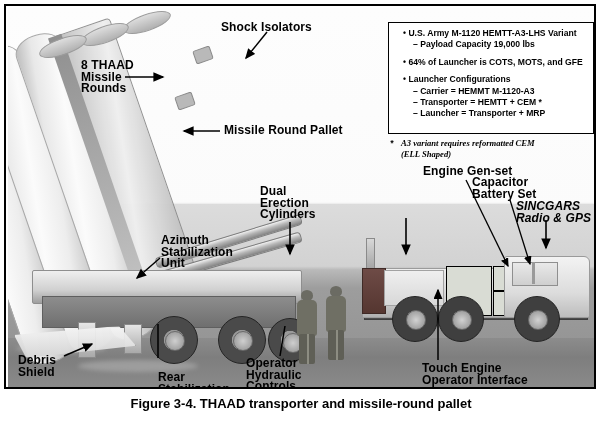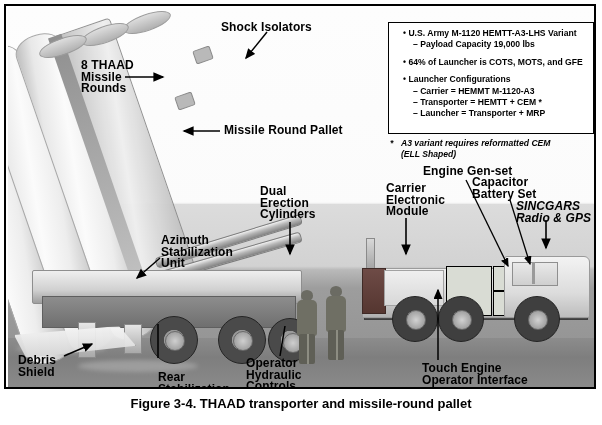--- a/index.html
+++ b/index.html
@@ -189,21 +189,21 @@
   }
   .spec-line{font-size:8.6px;font-weight:bold;line-height:11.4px;color:#000;white-space:nowrap;}
   .spec-line.l1{padding-left:2px;}
   .spec-line.l2{padding-left:12px;}
   .spec-gap{height:6px;}
   .footnote{
     position:absolute;left:382px;top:130px;width:210px;
     font-size:8.6px;font-weight:bold;font-style:italic;line-height:11.4px;color:#000;
   }
   .footnote .fn-star{position:absolute;left:0;top:0;}
-  .footnote .fn-body{display:block;padding-left:11px;}
+  .footnote .fn-body{display:block;padding-left:11px;font-family:Liberation Serif, serif;}
 
   
   .caption{
     position:absolute;left:0;top:396px;width:602px;text-align:center;
     font-size:13px;font-weight:bold;color:#000;
   }
 </style>
 </head>
 <body>
 
@@ -333,23 +333,20 @@
 Stabilization
 Unit</div>
       <div class="label" style="left:10px;top:347px;">Debris
 Shield</div>
       <div class="label" style="left:150px;top:364px;">Rear
 Stabilization
 System</div>
       <div class="label" style="left:238px;top:350px;">Operator
 Hydraulic
 Controls</div>
-      <div class="label" style="left:378px;top:175px;">Carrier
-Electronic
-Module</div>
       <div class="label" style="left:415px;top:158px;">Engine Gen-set</div>
       <div class="label" style="left:464px;top:169px;">Capacitor
 Battery Set</div>
       <div class="label" style="left:508px;top:193px;font-style:italic;">SINCGARS
 Radio &amp; GPS</div>
       <div class="label" style="left:414px;top:355px;">Touch Engine
 Operator Interface</div>
 
       <div class="specbox">
         <div id="spec-lines">

